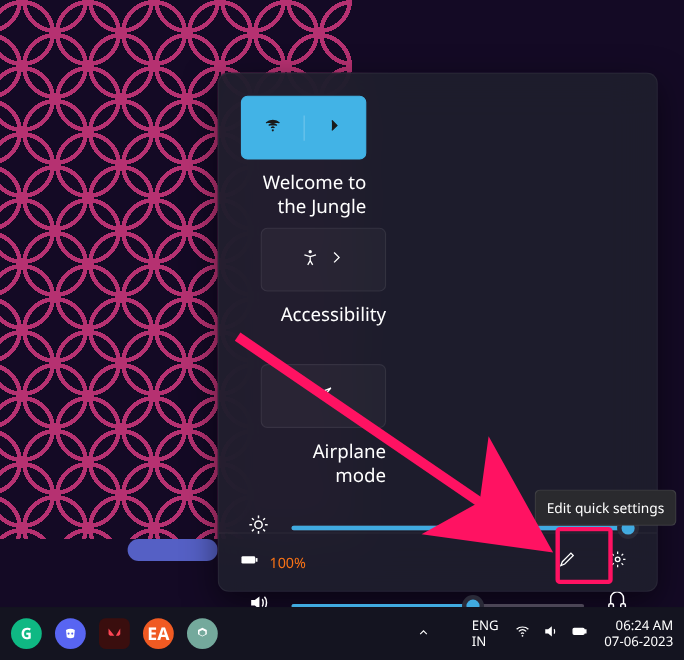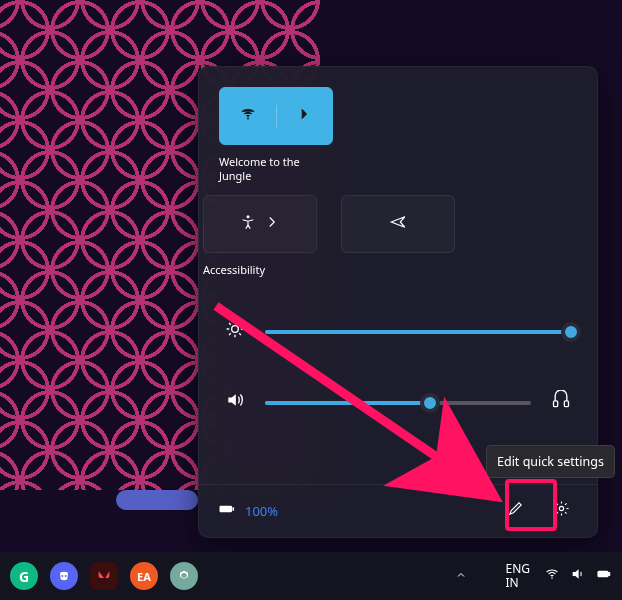--- a/index.html
+++ b/index.html
@@ -19,33 +19,33 @@
   .tile-col{width:114px;}
   .tile{height:56px;border-radius:6px;display:flex;align-items:center;justify-content:center;
     border:1px solid rgba(255,255,255,.07);background:rgba(255,255,255,.03);}
   .tile.split{display:flex;padding:0;}
   .tile.split .half{flex:1;display:flex;align-items:center;justify-content:center;}
   .tile.split .half+.half{border-left:1px solid rgba(255,255,255,.25);}
   .tile.active{background:#42b3e6;border-color:#42b3e6;}
   .tile.active svg{stroke:#1a1a1a;fill:#1a1a1a;}
   .tile.disabled svg{opacity:.35;}
   .tile svg{width:18px;height:18px;stroke:#fff;fill:none;stroke-width:1.6;}
-  .tile-label{text-align:left;font-size:11px;color:#fff;margin-top:10px;min-height:32px;line-height:1.3;}
+  .tile-label{text-align:right;font-size:17px;color:#fff;margin-top:10px;min-height:32px;line-height:1.3;}
   .tile-label.dim{color:rgba(255,255,255,.35);}
-  .row2{display:flex;gap:24px;padding:8px 20px 0 4px;}
+  .row2{display:flex;gap:24px;padding:8px 20px 0 38px;flex-direction:column;}
   .sliders{padding:24px 26px 0 26px;}
   .slider-row{display:flex;align-items:center;gap:20px;margin-bottom:46px;}
   .slider-row svg{width:20px;height:20px;stroke:#fff;fill:none;stroke-width:1.6;flex-shrink:0;}
   .track{position:relative;flex:1;height:4px;border-radius:2px;background:rgba(255,255,255,.25);}
   .fill{position:absolute;left:0;top:0;bottom:0;border-radius:2px;background:#40aae0;}
   .thumb{position:absolute;top:50%;width:20px;height:20px;border-radius:50%;background:#40aae0;
     transform:translate(-50%,-50%);border:4px solid #2a2a38;box-sizing:border-box;}
   .panel-footer{position:absolute;left:0;right:0;bottom:0;height:52px;border-top:1px solid rgba(255,255,255,.06);
     display:flex;align-items:center;padding:0 18px;gap:10px;}
-  .panel-footer .bat{display:flex;align-items:center;gap:8px;color:#3b82f6;font-size:13px;}
+  .panel-footer .bat{display:flex;align-items:center;gap:8px;color:#f97316;font-size:13px;}
   .panel-footer .spacer{flex:1;}
   .ico-btn{width:36px;height:36px;border-radius:5px;display:flex;align-items:center;justify-content:center;}
   .ico-btn svg{width:17px;height:17px;stroke:#fff;fill:none;stroke-width:1.6;}
   .highlight-box{position:absolute;border:4px solid #ff1262;border-radius:4px;}
   
   .tooltip{position:absolute;background:#2a2a2e;border:1px solid rgba(255,255,255,.1);border-radius:5px;
     color:#fff;font-size:12.5px;padding:7px 10px;}
   
   .arrow-svg{position:absolute;pointer-events:none;}
   
@@ -116,20 +116,21 @@
     </div>
 
     <div class="tile-col">
       <div class="tile">
         <span>
           <svg viewBox="0 0 24 24">
               <path d="M3 12l18-7-6 7 6 7-18-7z" stroke="#fff" fill="none"></path>
             </svg>
         </span>
       </div>
+      <div class="tile-label">Airplane mode</div>
     </div>
   </div>
 
   <div class="sliders">
     <div class="slider-row">
       <span>
         <svg viewBox="0 0 24 24">
             <circle cx="12" cy="12" r="4"></circle>
             <path d="M12 2v3M12 19v3M2 12h3M19 12h3M4.9 4.9l2 2M17.1 17.1l2 2M4.9 19.1l2-2M17.1 6.9l2-2"></path>
           </svg>
@@ -210,21 +211,21 @@
         <path d="M6 7c4-2 8-2 12 0l-1 10c-3 2-7 2-10 0L6 7z" fill="#fff"></path>
         <circle cx="9.5" cy="12" r="1.4" fill="#5865f2"></circle>
         <circle cx="14.5" cy="12" r="1.4" fill="#5865f2"></circle>
       </svg>
   </div>
   <div class="tb-icon tb-sq" style="background:#3a0e0e;">
     <svg viewBox="0 0 24 24" width="16" height="16">
         <path d="M4 5l8 10H6L4 13V5zM20 5v8l-2 2h-4l6-10z" fill="#ff4655"></path>
       </svg>
   </div>
-  <div class="tb-icon" style="background:#f05a22;color:#fff;font-size:11px;">EA</div>
+  <div class="tb-icon" style="background:#f05a22;color:#fff;font-size:16px;">EA</div>
   <div class="tb-icon" style="background:#74a99c;">
     <svg viewBox="0 0 24 24" width="16" height="16">
         <path d="M12 4l6 3v6l-6 3-6-3V7l6-3zm0 3L8 9v4l4 2 4-2V9l-4-2z" fill="#fff"></path>
       </svg>
   </div>
   <div class="tb-spacer"></div>
   <div class="tb-right">
     <span class="chev-up">
       <svg viewBox="0 0 24 24">
           <path d="M6 15l6-6 6 6"></path>
@@ -247,14 +248,18 @@
             <path d="M16 9c1 1 1 5 0 6"></path>
           </svg>
       </span>
       <span>
         <svg viewBox="0 0 24 24">
             <rect x="3" y="8" width="15" height="8" rx="1.5" fill="#fff"></rect>
             <rect x="18.5" y="10" width="2" height="4" fill="#fff"></rect>
           </svg>
       </span>
     </div>
+    <div class="clock">
+      <div>06:24 AM</div>
+      <div>07-06-2023</div>
+    </div>
   </div>
 </div>
 
 </body></html>

